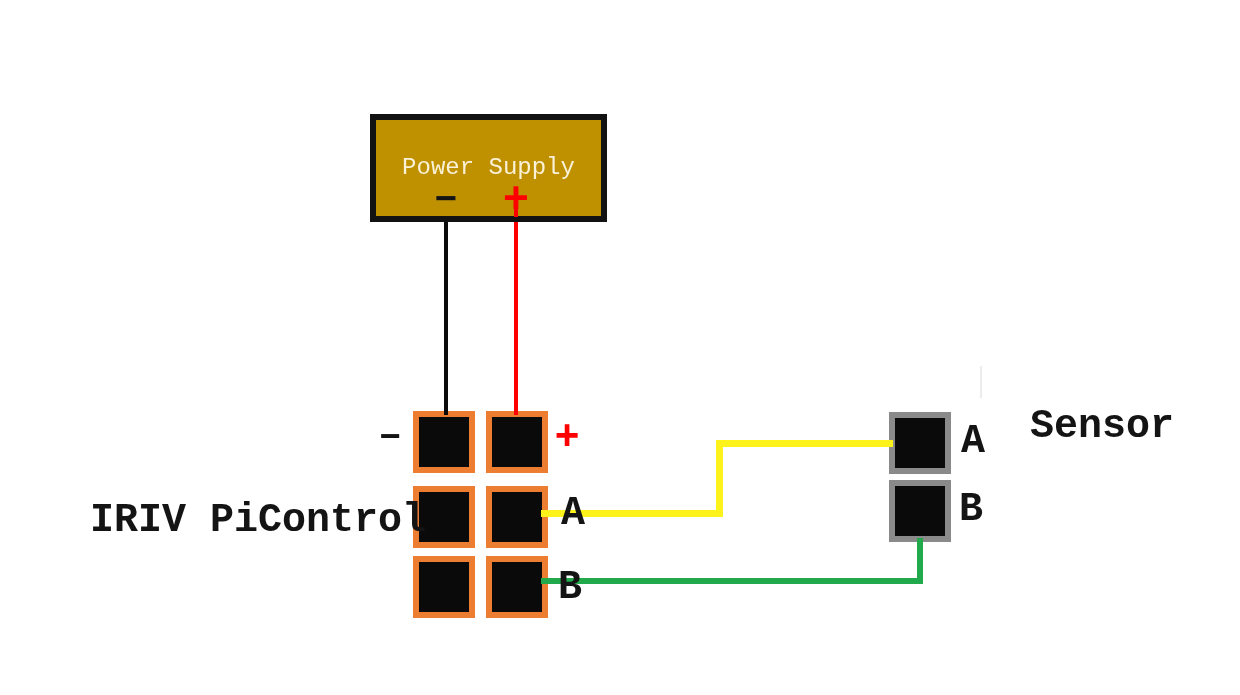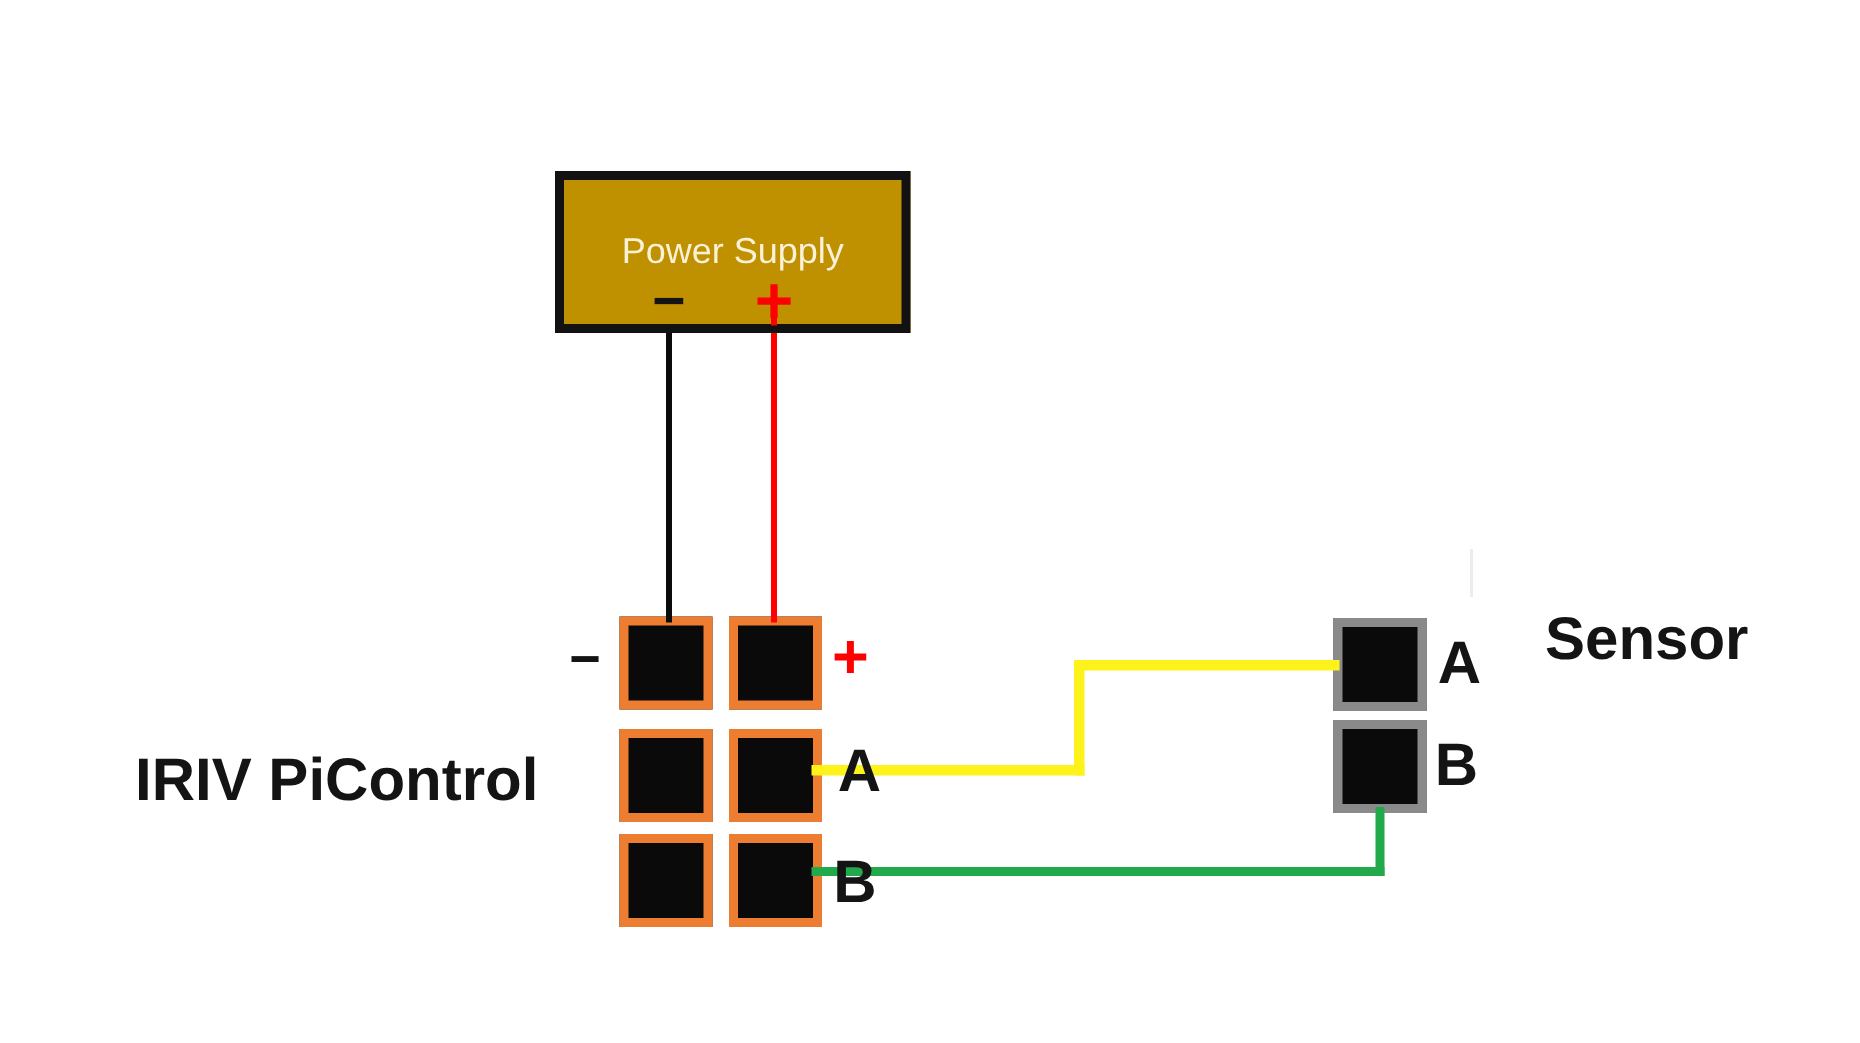--- a/index.html
+++ b/index.html
@@ -2,21 +2,21 @@
 <html style="--power-fill: #BF9000; --box-border: #121212; --terminal-border: #ED7D31; --terminal-fill: #0A0A0A; --sensor-border: #8A8A8A; --wire-negative: #0B0B0B; --wire-positive: #FF0000; --wire-a: #FDF31B; --wire-b: #22A94C; --label-red: #FF0000; --label-black: #141414; --power-label-text: #FAF1D6;"><head>
 <meta charset="utf-8">
 <style>
   html, body { margin: 0; padding: 0; background: #ffffff; }
   #canvas {
     position: relative;
     width: 1240px;
     height: 656px;
     background: #ffffff;
     overflow: hidden;
-    font-family: Liberation Sans, sans-serif;
+    font-family: Liberation Mono, monospace;
     color: var(--label-black, #141414);
   }
   .abs { position: absolute; }
 
   
   .power-box {
     left: 370px; top: 114px; width: 237px; height: 108px;
     background: var(--power-fill, #BF9000);
     border: 6px solid var(--box-border, #121212);
     box-sizing: border-box;

